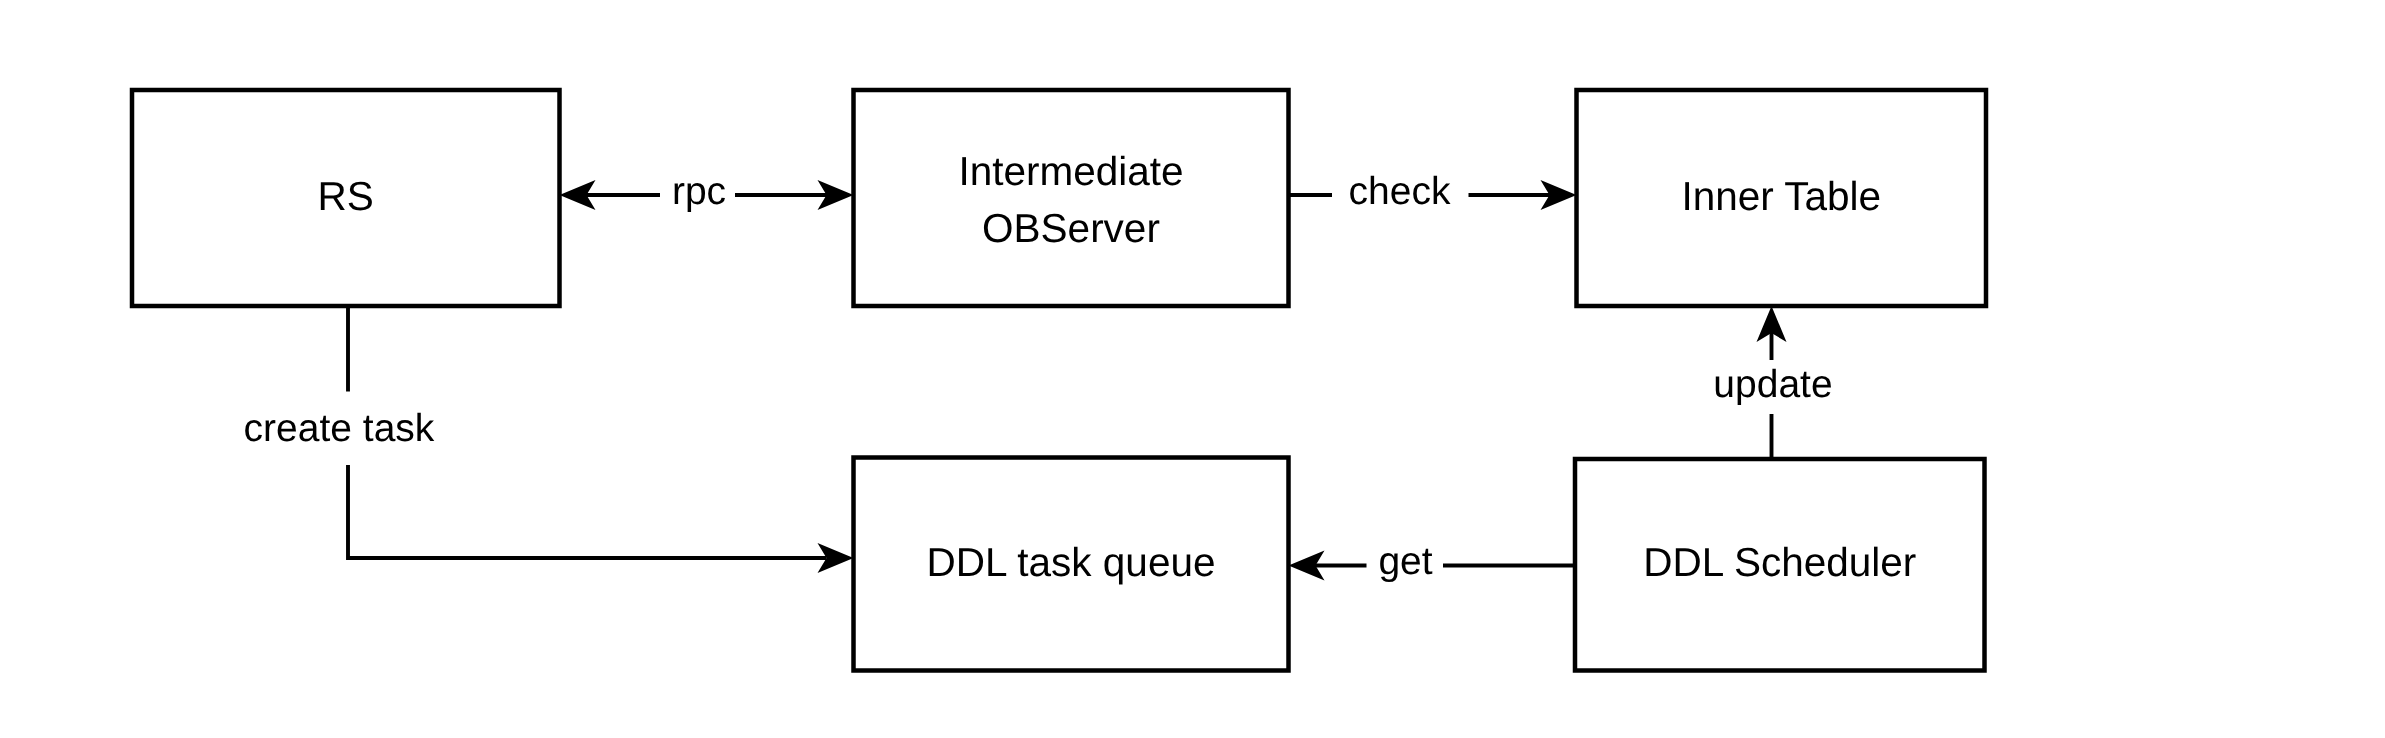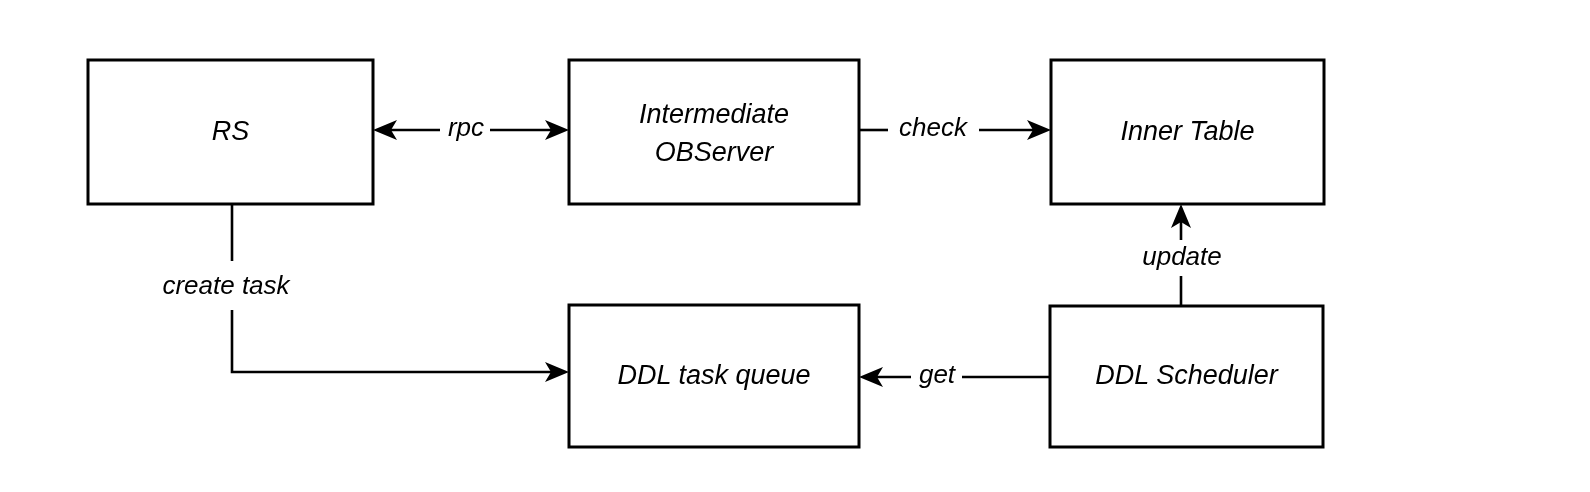--- a/index.html
+++ b/index.html
@@ -11,21 +11,20 @@
     width: 1590px;
     height: 492px;
     font-family: "Liberation Sans", sans-serif;
     overflow: hidden;
   }
   #diagram-root {
     position: relative;
     width: 1590px;
     height: 492px;
     background: #ffffff;
-    font-style: italic;
   }
   svg.diagram-canvas {
     display: block;
     width: 1590px;
     height: 492px;
   }
   .node-box {
     fill: #ffffff;
     stroke: #000000;
     stroke-width: 3;

